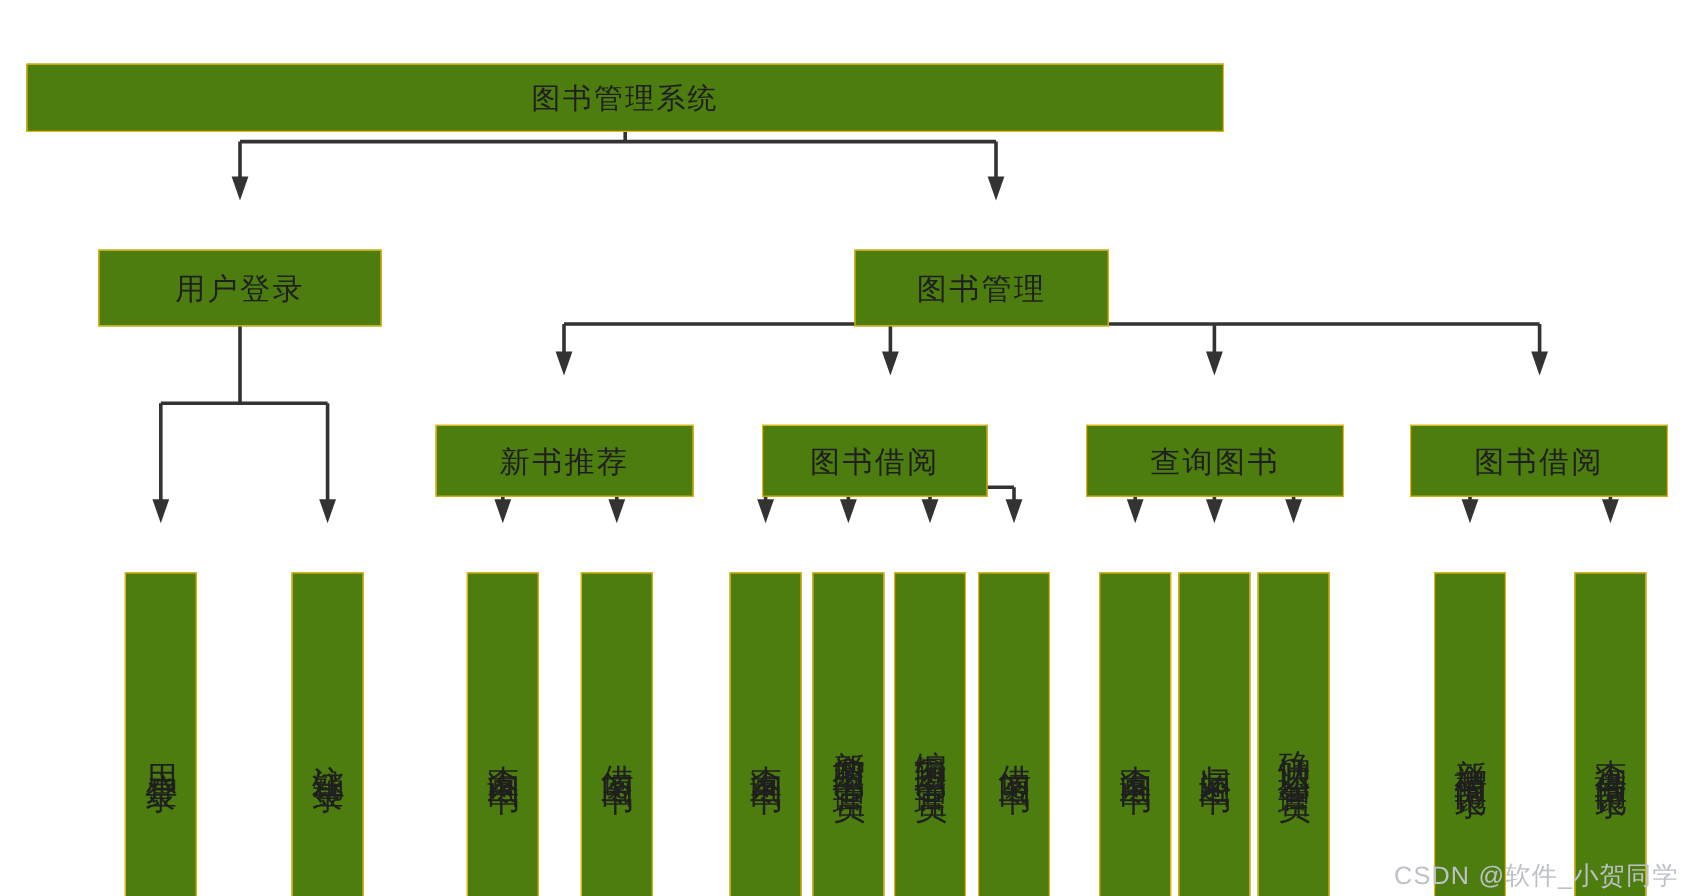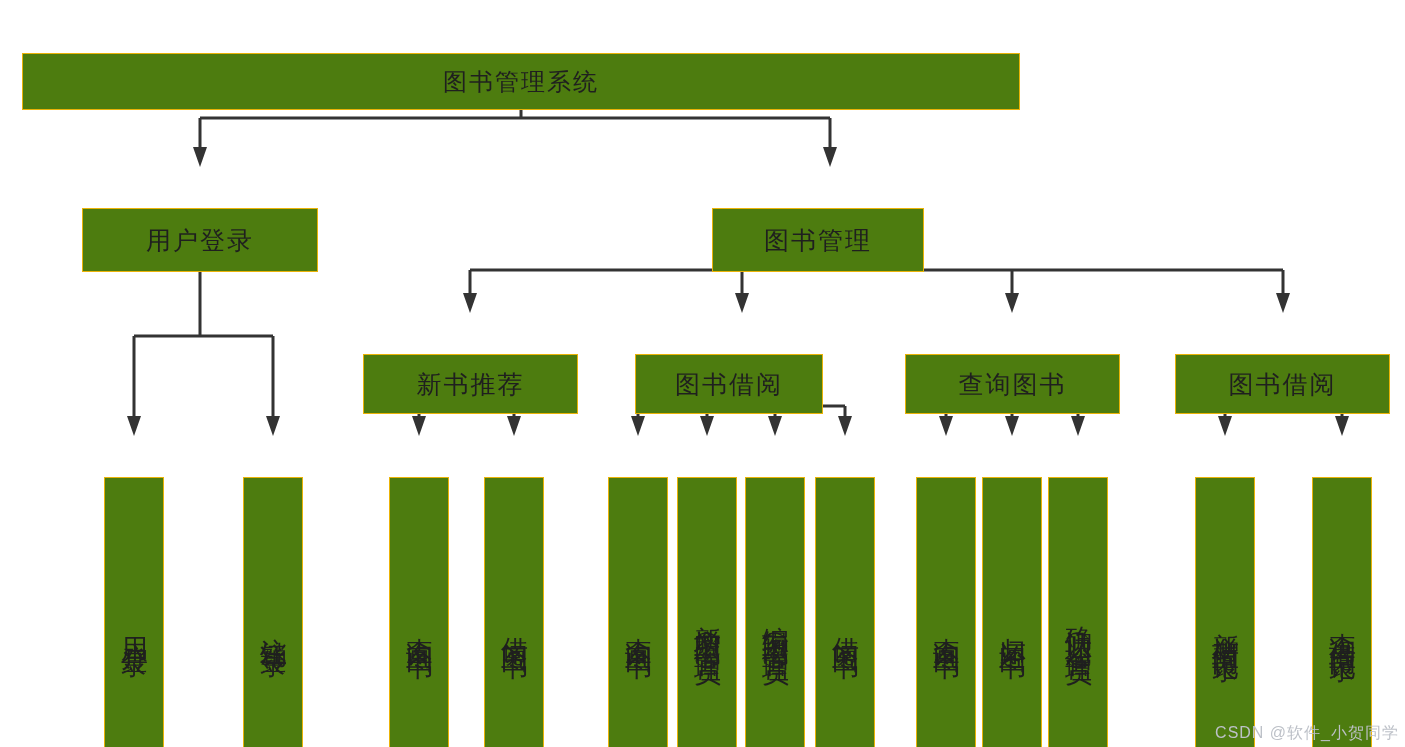--- a/index.html
+++ b/index.html
@@ -13,21 +13,21 @@
     color:#1f1f1f;white-space:nowrap;margin-top:40px;
   }
   .hbox{font-size:25px;letter-spacing:2px;}
   .root{font-size:24px;}
   .vbox{
     writing-mode:vertical-rl;text-orientation:mixed;
     font-size:27px;letter-spacing:5px;line-height:1;
   }
   .watermark{
     position:absolute;right:6px;bottom:3px;z-index:3;
-    font-size:16px;letter-spacing:1px;color:#bdc1c8;
+    font-size:21px;letter-spacing:1px;color:#bdc1c8;
   }
 </style>
 </head>
 <body>
 
 <div class="canvas">
 
   <svg class="wires" width="1405" height="747" viewBox="0 0 1405 747">
     <g stroke="#333333" stroke-width="3" fill="none">
 

